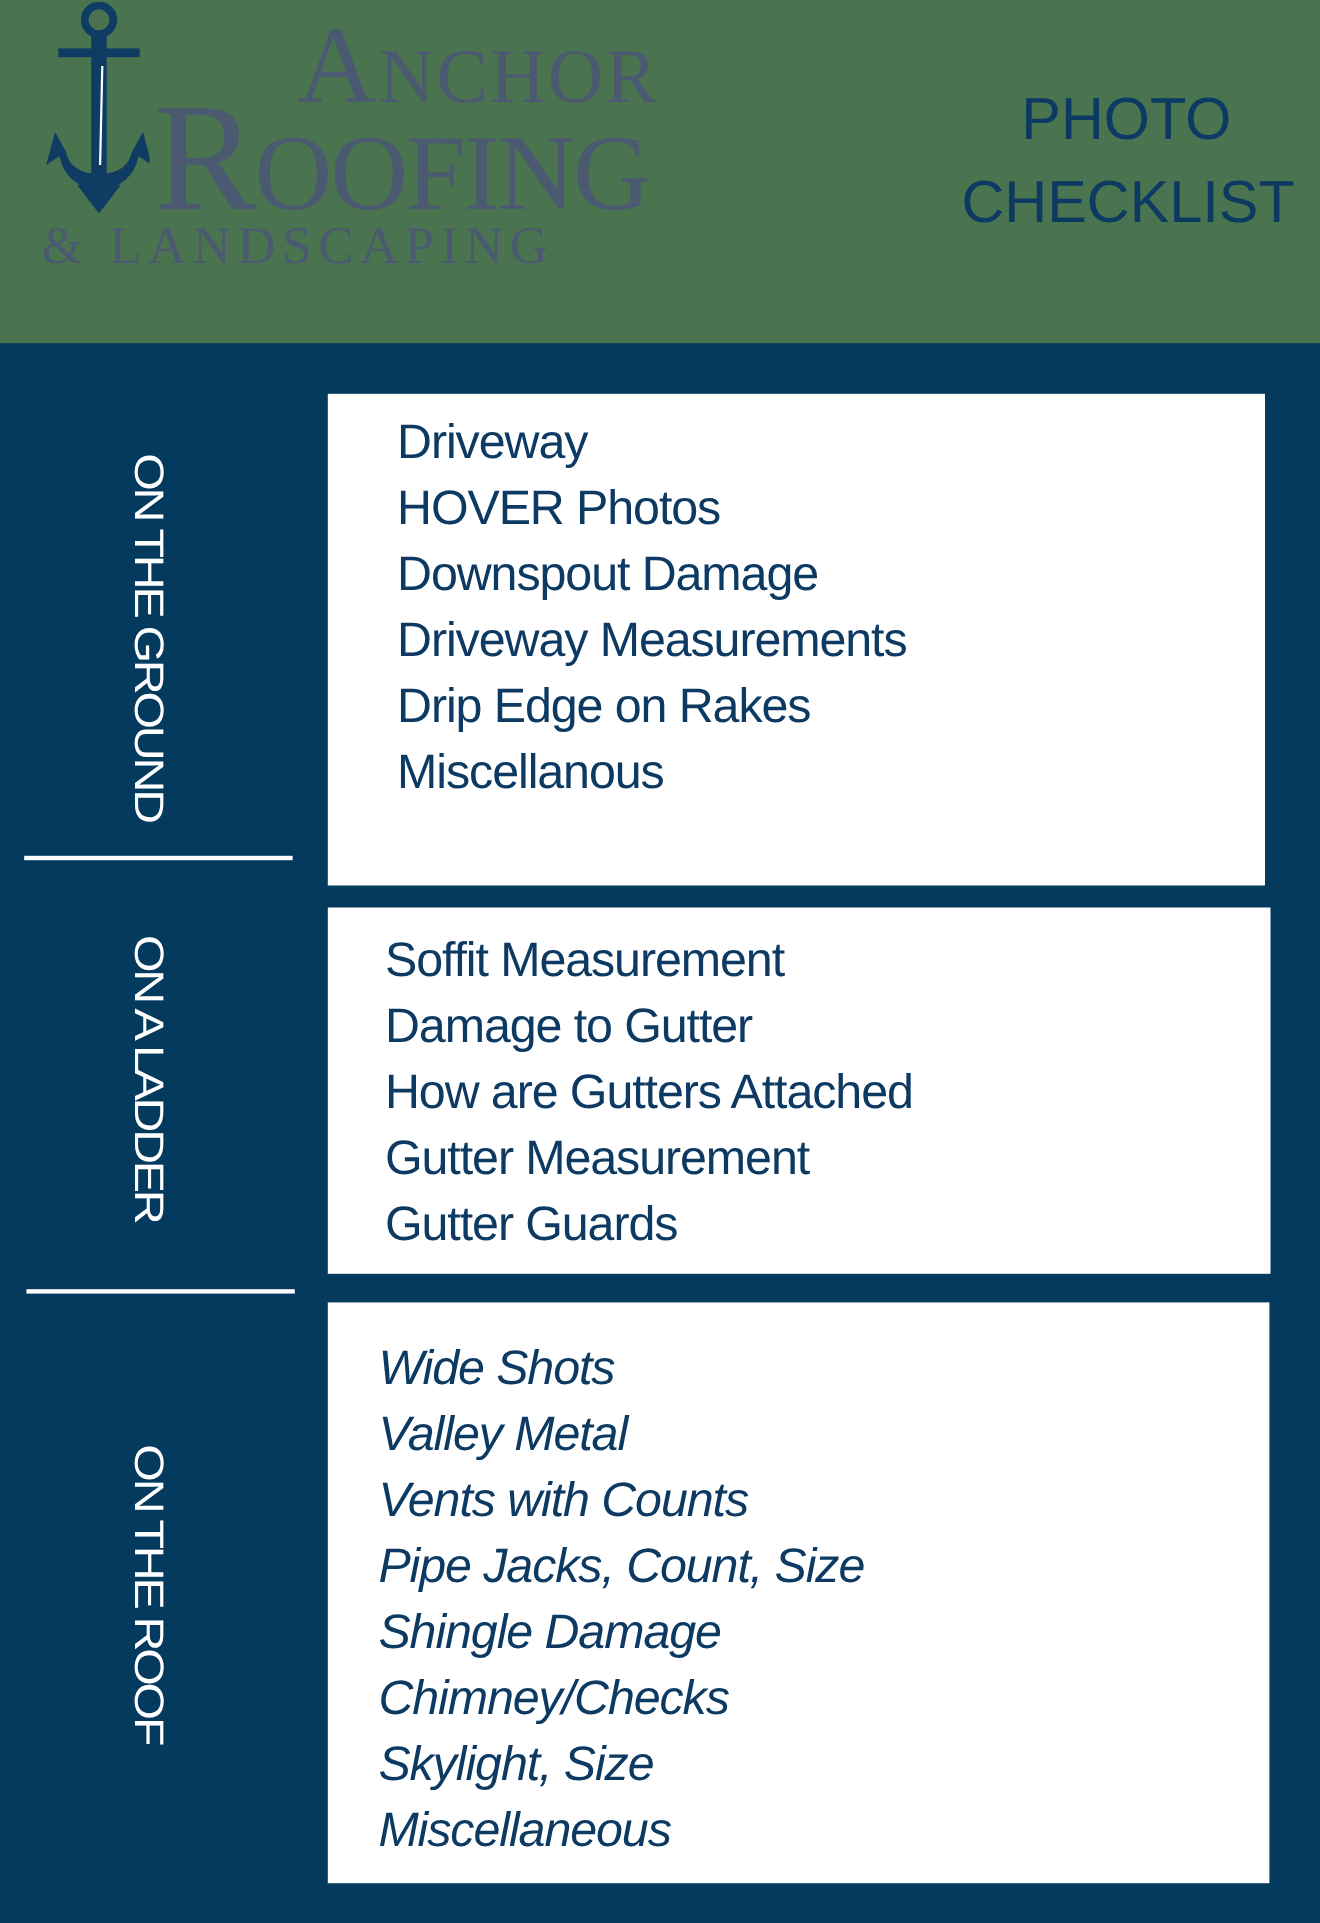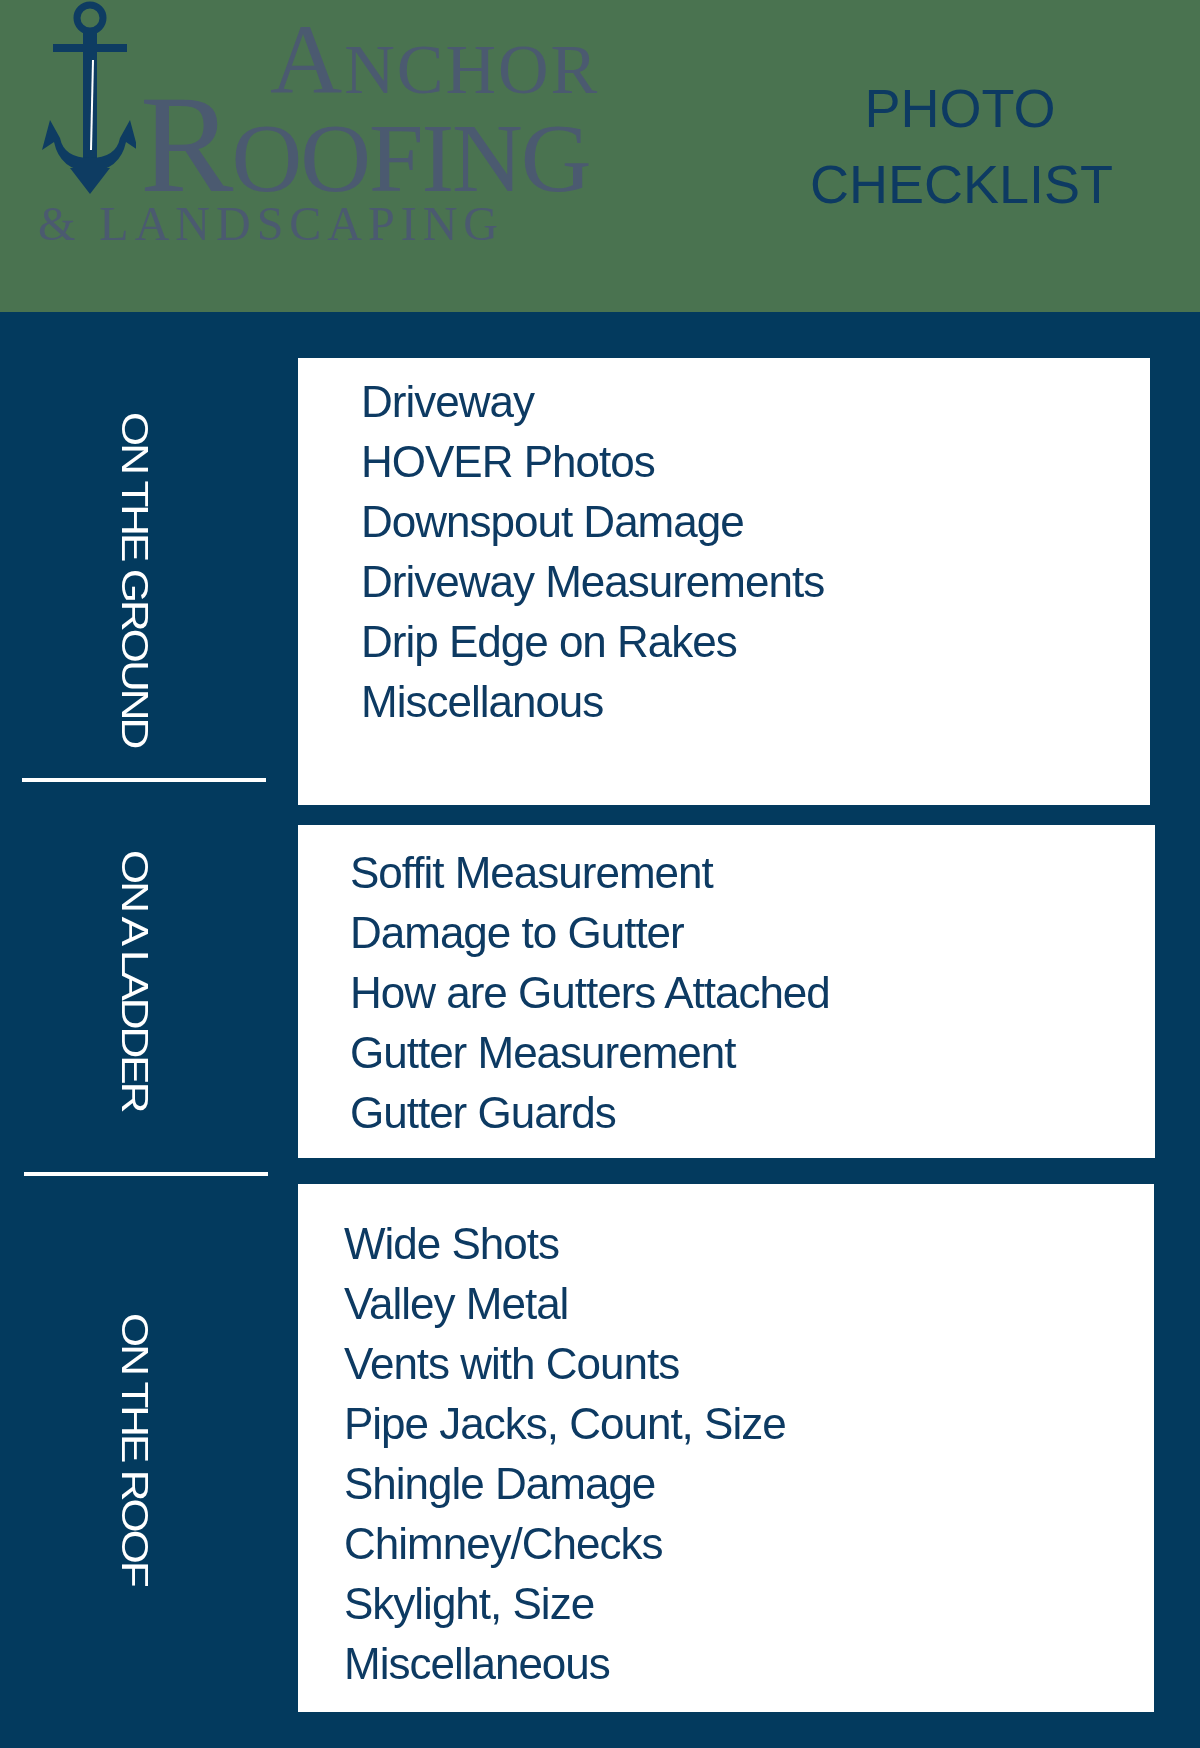--- a/index.html
+++ b/index.html
@@ -2,21 +2,21 @@
 <html><head>
 <meta charset="utf-8">
 <style>
   html, body { margin:0; padding:0; }
   body { width:1200px; height:1748px; position:relative; overflow:hidden; background:#033a5e; font-family:"Liberation Sans", sans-serif; }
   .header { position:absolute; left:0; top:0; width:1200px; height:312px; background:#4a7350; }
   .anchor { position:absolute; left:40px; top:0; width:96px; height:196px; }
   .logo-line1 { position:absolute; left:270px; top:10px; font-family:"Liberation Serif", serif; color:#4b5a70; font-size:88px; letter-spacing:2px; line-height:1; }
   .logo-line2 { position:absolute; left:140px; top:74px; font-family:"Liberation Serif", serif; color:#4b5a70; font-size:140px; line-height:1; letter-spacing:-2px; }
   .logo-line3 { position:absolute; left:38px; top:200px; font-family:Liberation Serif, serif; color:#4b5a70; font-size:48px; line-height:1; letter-spacing:6px; }
-  .title { position:absolute; left:810px; top:70px; width:300px; text-align:center; color:#0d3a62; font-size:54px; line-height:76px; }
+  .title { position:absolute; left:874px; top:70px; width:300px; text-align:center; color:#0d3a62; font-size:54px; line-height:76px; }
   .label { position:absolute; left:0; width:270px; display:flex; align-items:center; justify-content:center; }
   .label span { writing-mode:vertical-rl; color:#fff; font-family:"Liberation Sans Narrow", "Liberation Sans", sans-serif; font-size:44px; letter-spacing:-3px; transform:scaleX(0.85); white-space:nowrap; }
   .divider { position:absolute; height:4px; background:#fff; }
   .box { position:absolute; background:#fff; }
   .box ul { list-style:none; margin:0; padding:0; }
   .box li { color:#0d3a62; font-size:44px; line-height:60px; letter-spacing:-1px; white-space:nowrap; }
 </style>
 </head>
 <body>
 
@@ -63,21 +63,21 @@
     <li>Damage to Gutter</li>
     <li>How are Gutters Attached</li>
     <li>Gutter Measurement</li>
     <li>Gutter Guards</li>
   </ul>
 </div>
 
 <div class="label" style="top:1186px;height:526px;">
   <span>ON THE ROOF</span>
 </div>
-<div class="box" style="left:298px;top:1184px;width:856px;height:528px;">
+<div class="box" style="left:298px;top:1184px;width:856px;height:528px;font-style:italic;">
   <ul style="padding:30px 0 0 46px;">
     <li>Wide Shots</li>
     <li>Valley Metal</li>
     <li>Vents with Counts</li>
     <li>Pipe Jacks, Count, Size</li>
     <li>Shingle Damage</li>
     <li>Chimney/Checks</li>
     <li>Skylight, Size</li>
     <li>Miscellaneous</li>
   </ul>

